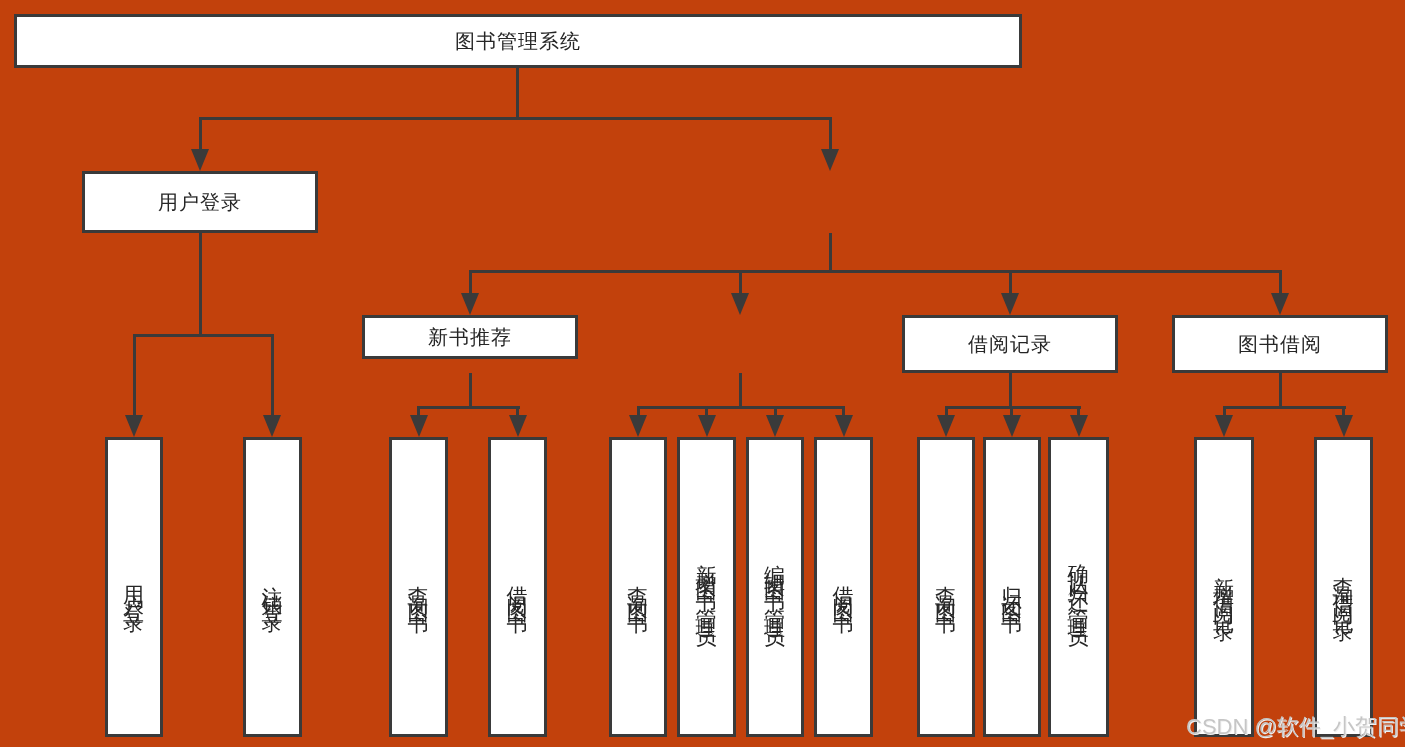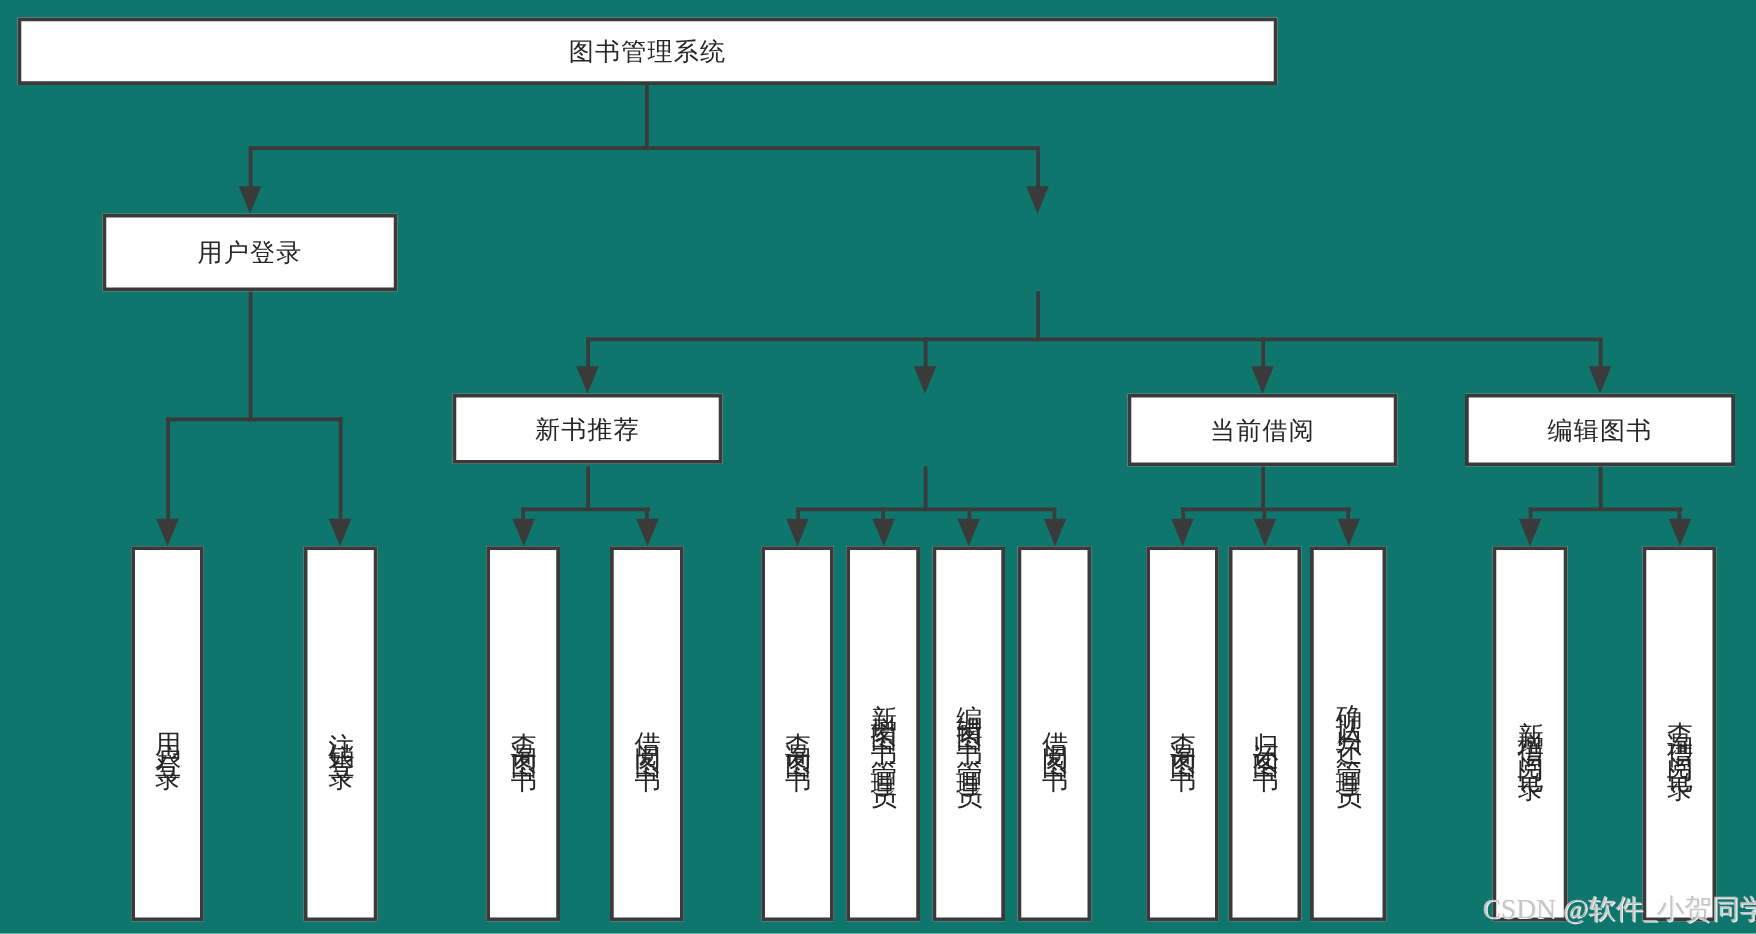--- a/index.html
+++ b/index.html
@@ -1,21 +1,21 @@
 <!DOCTYPE html>
 <html><head>
 <meta charset="utf-8">
 <style>
   html, body { margin: 0; padding: 0; background: #ffffff; }
   #canvas {
     position: relative;
     width: 1405px;
     height: 747px;
-    background: #0f766e;
-    font-family: Liberation Serif, serif;
+    background: #c2410c;
+    font-family: Liberation Sans, sans-serif;
     overflow: hidden;
   }
   .box {
     position: absolute;
     box-sizing: border-box;
     border: 3px solid #3a3a3a;
     background: #ffffff;
     display: flex;
     align-items: center;
     justify-content: center;
@@ -63,28 +63,28 @@
 <div id="canvas">
 
   <div class="box" style="left:14px; top:14px; width:1008px; height:54px;">
     <span>图书管理系统</span>
   </div>
 
   <div class="box" style="left:82px; top:171px; width:236px; height:62px;">
     <span>用户登录</span>
   </div>
 
-  <div class="box" style="left:362px; top:315px; width:216px; height:56px;">
+  <div class="box" style="left:362px; top:315px; width:216px; height:44px;">
     <span>新书推荐</span>
   </div>
   <div class="box" style="left:902px; top:315px; width:216px; height:58px;">
-    <span>当前借阅</span>
+    <span>借阅记录</span>
   </div>
   <div class="box" style="left:1172px; top:315px; width:216px; height:58px;">
-    <span>编辑图书</span>
+    <span>图书借阅</span>
   </div>
 
   <div class="box leaf" style="left:105px; top:437px; width:58px; height:300px;">
     <span class="vtext">用户登录</span>
   </div>
   <div class="box leaf" style="left:243px; top:437px; width:59px; height:300px;">
     <span class="vtext">注销登录</span>
   </div>
 
   <div class="box leaf" style="left:389px; top:437px; width:59px; height:300px;">

